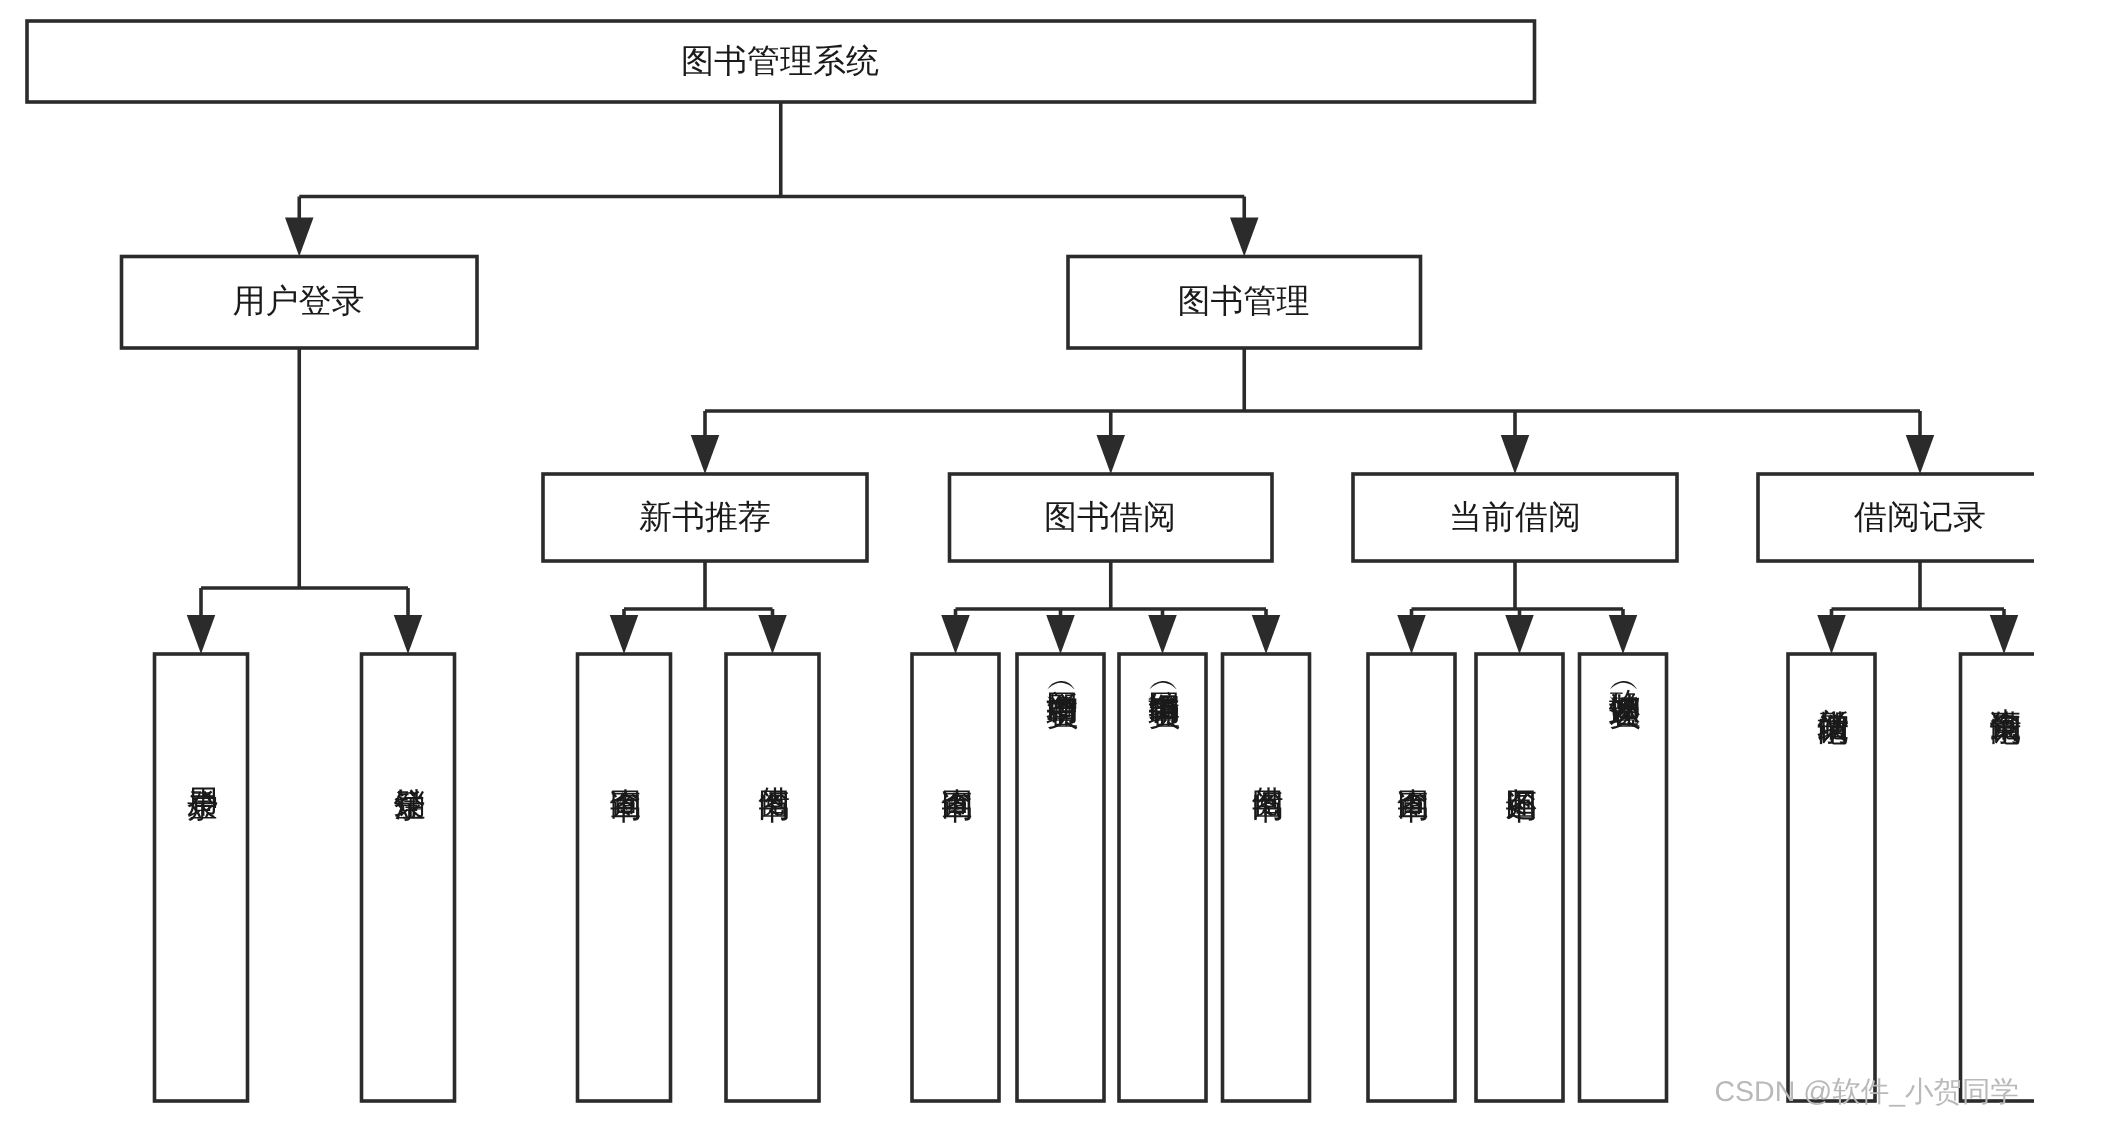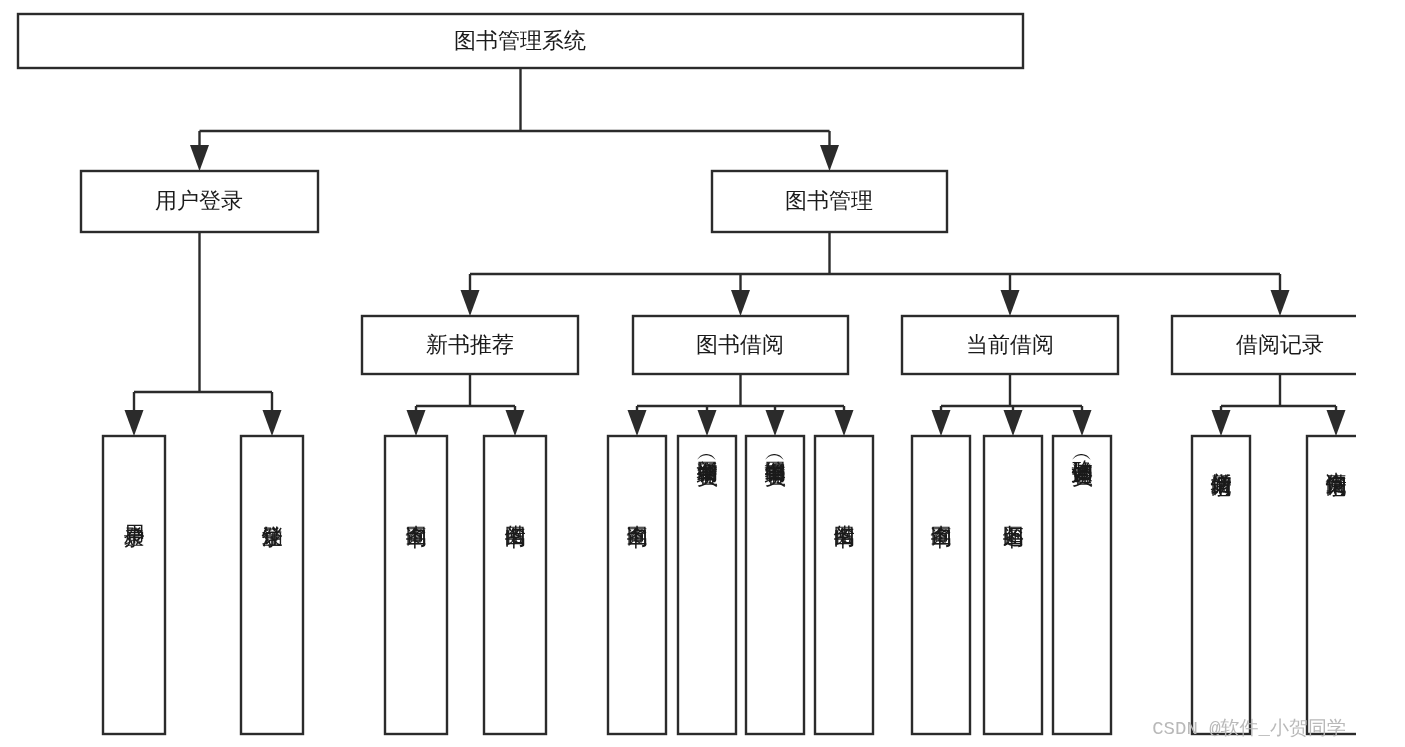--- a/index.html
+++ b/index.html
@@ -54,21 +54,21 @@
     font-size: 21px;
     line-height: 1.06;
     color: #1a1a1a;
     letter-spacing: 1px;
     white-space: nowrap;
     transform: translateX(-50%);
     pointer-events: none;
   }
   .watermark {
     position: absolute;
-    font-family: Liberation Mono, monospace;
+    font-family: Liberation Sans, sans-serif;
     font-size: 19px;
     color: #b9b9b9;
     white-space: nowrap;
     right: 10px;
     bottom: 6px;
   }
 </style>
 </head>
 <body>
 

